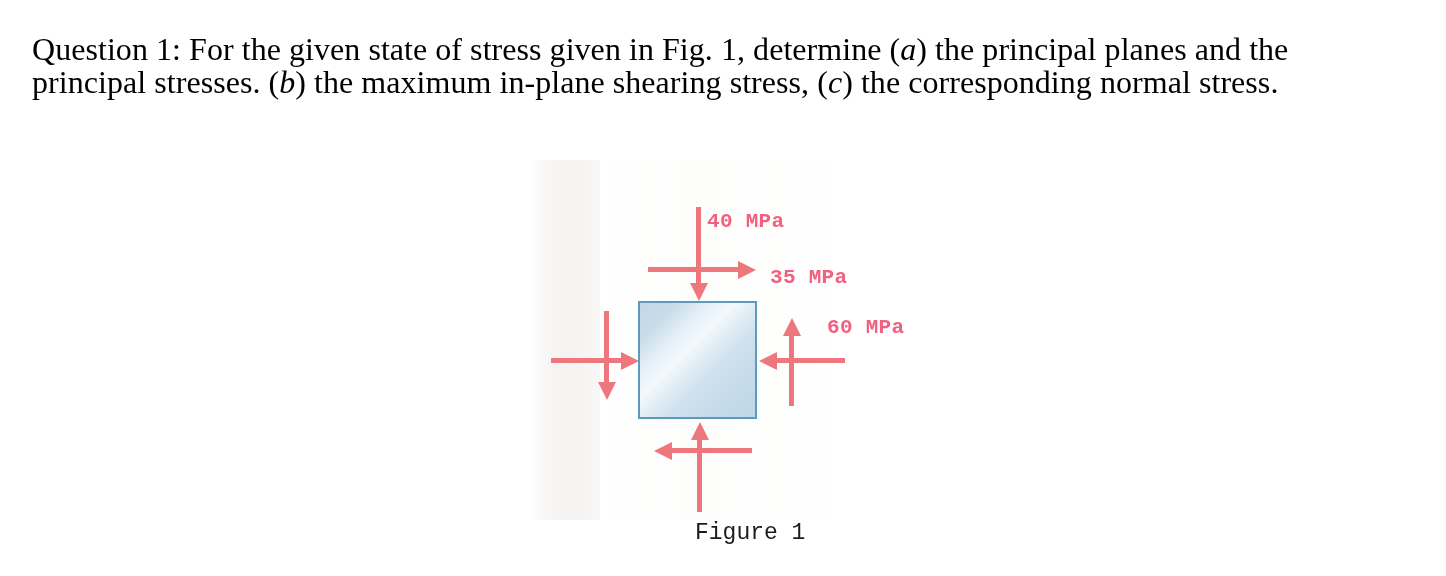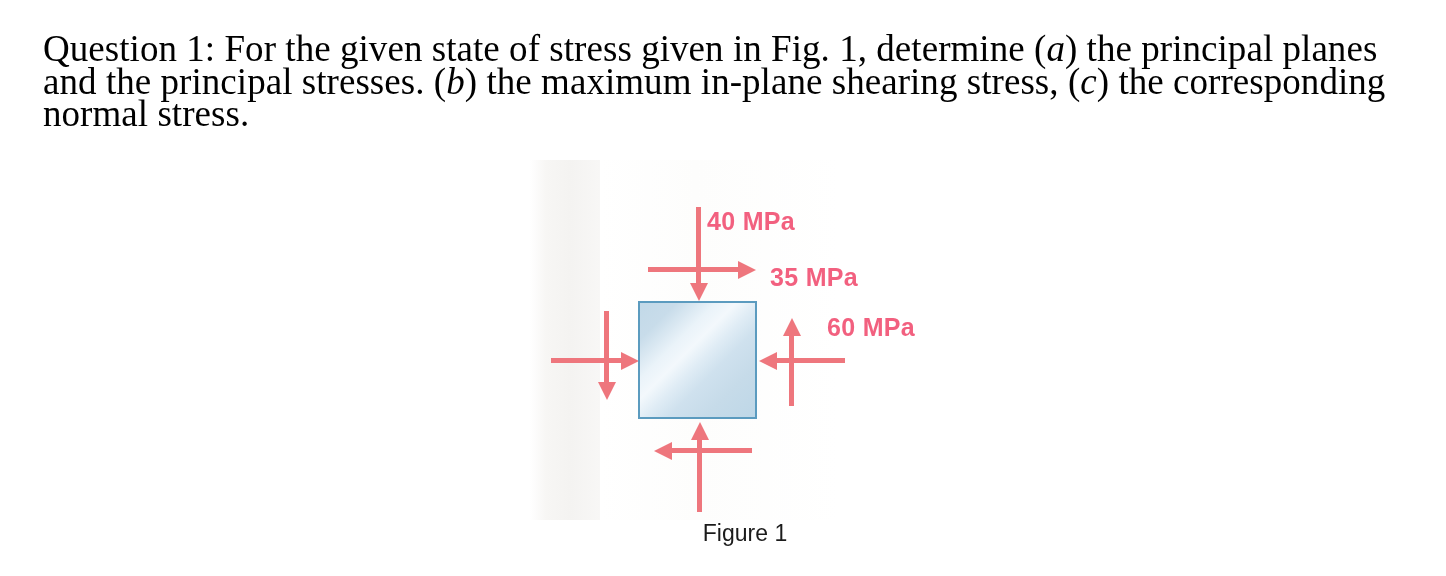--- a/index.html
+++ b/index.html
@@ -12,25 +12,25 @@
     height: 576px;
     position: relative;
     overflow: hidden;
     font-family: "Liberation Serif", serif;
     -webkit-font-smoothing: antialiased;
   }
 
   
   #question-text {
     position: absolute;
-    left: 43px;
+    left: 32px;
     top: 33px;
     width: 1378px;
     font-family: "Liberation Serif", serif;
-    font-size: 37px;
+    font-size: 32px;
     line-height: 32.5px;
     color: #000000;
     letter-spacing: 0.05px;
     text-align: left;
   }
   #question-text .it {
     font-style: italic;
   }
 
   
@@ -122,37 +122,37 @@
   }
   .head.up {
     border-left: 9px solid transparent;
     border-right: 9px solid transparent;
     border-bottom: 18px solid #ee767d;
   }
 
   
   .mpa-label {
     position: absolute;
-    font-family: Liberation Sans, sans-serif;
+    font-family: Liberation Mono, monospace;
     font-weight: bold;
-    font-size: 25px;
+    font-size: 21px;
     line-height: 25px;
     color: #f2607f;
     white-space: nowrap;
     letter-spacing: 0.3px;
   }
 
   
   #figure-caption {
     position: absolute;
     left: 190px;    
     top: 365px;     
     width: 100px;
     text-align: center;
-    font-family: Liberation Sans, sans-serif;
+    font-family: Liberation Mono, monospace;
     font-size: 23px;
     line-height: 27px;
     color: #1b1b1b;
     white-space: nowrap;
   }
 </style>
 </head>
 <body>
 
 <div id="question-text">

